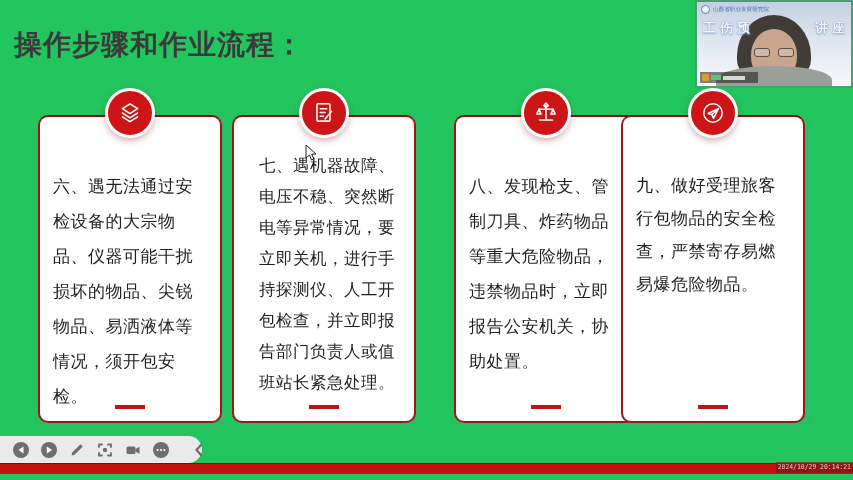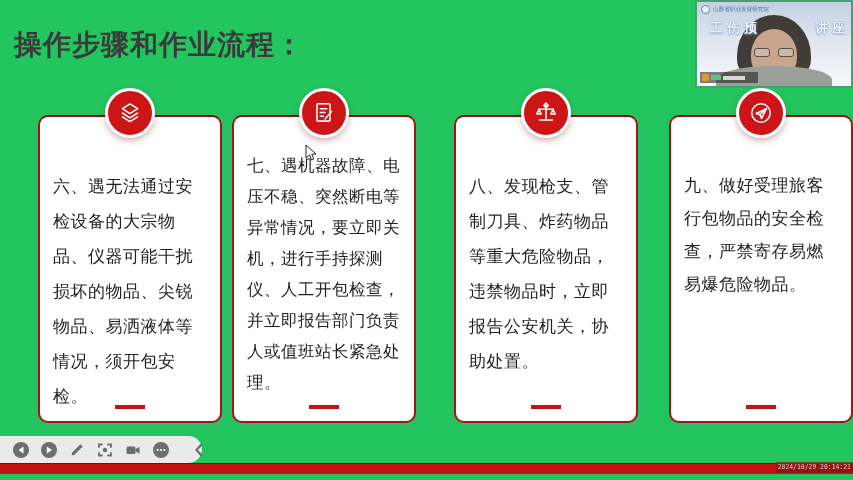--- a/index.html
+++ b/index.html
@@ -8,21 +8,21 @@
            font-family:"Liberation Sans", sans-serif; }
 
   
   .slide-title { position:absolute; left:14px; top:26px; font-size:28px; font-weight:900;
                  color:#3a3a3a; letter-spacing:1px; font-family:"Liberation Sans",sans-serif; }
 
   
   .card { position:absolute; top:115px; width:184px; height:308px; background:#fff;
           border:2px solid #a31414; border-top-color:#8b0f0f; border-radius:10px;
           box-shadow:2px 3px 7px rgba(110,140,185,.18); }
-  .card.c0 { left:38px; }  .card.c1 { left:232px; }  .card.c2 { left:427px;margin-left:27px; }  .card.c3 { left:621px;margin-left:48px; }
+  .card.c0 { left:38px; }  .card.c1 { left:232px;padding-left:12px; }  .card.c2 { left:427px;margin-left:27px; }  .card.c3 { left:621px; }
   .card-icon { position:absolute; left:50%; top:-29px; transform:translateX(-50%);
                width:50px; height:50px; background:#cd1517; border-radius:50%;
                border:3px solid #ffffff; box-shadow:0 3px 6px rgba(130,40,40,.35);
                display:flex; align-items:center; justify-content:center; }
   .card-icon svg { width:26px; height:26px; stroke:#fff; fill:none; stroke-width:1.4;
                    stroke-linecap:round; stroke-linejoin:round; }
   .card-text { padding:52px 12px 0 13px; font-size:17px; line-height:35px; color:#1f1f1f;
                letter-spacing:.5px; font-family:"Liberation Serif","DejaVu Serif",serif; }
   .card.c1 .card-text { padding-top:33px; font-size:16.5px; line-height:31px; }
   .card.c3 .card-text { line-height:33px; }
@@ -32,21 +32,21 @@
   
   .webcam { position:absolute; left:695px; top:0; width:158px; height:88px;
             border:2px solid #4a9f6e; background:linear-gradient(#c3cfe3 0%, #dfe6f0 45%, #f7f8fa 100%);
             overflow:hidden; }
   .webcam-header { position:absolute; left:4px; top:2px; display:flex; align-items:center; gap:3px; }
   .webcam-logo { width:9px; height:9px; border-radius:50%; background:#f2f6fb; border:1px solid #5a7fb0; }
   .webcam-header-text { font-size:8px; transform:scale(.7); transform-origin:left center;
                         color:#4a72a6; white-space:nowrap; filter:blur(.4px); }
   .banner-left, .banner-right { position:absolute; top:17px; font-size:13px; font-weight:bold;
             color:#eef3fb; letter-spacing:4px; text-shadow:0 0 1px #6688bb, 0 1px 2px #8aa6cc; }
-  .banner-left { left:6px;margin-left:7px; }  .banner-right { right:2px;padding-left:44px; }
+  .banner-left { left:6px; }  .banner-right { right:2px;padding-left:44px; }
   .person { position:absolute; left:0; top:0; width:100%; height:100%; }
   .person-hair { position:absolute; left:50%; transform:translateX(-50%); top:13px; width:74px;
                  height:66px; background:#413c38; border-radius:38px 38px 26px 26px / 42px 42px 22px 22px; }
   .person-face { position:absolute; left:50%; transform:translateX(-50%); top:27px; width:46px;
                  height:52px; background:#c9a58e; border-radius:50% 50% 46% 46%; }
   .person-glasses { position:absolute; left:50%; transform:translateX(-50%); top:46px; width:40px;
                     height:10px; display:flex; justify-content:space-between; }
   .person-glasses span { width:16px; height:9px; border:1px solid #55504a; border-radius:3px;
                          background:rgba(240,240,245,.25); }
   .person-shoulders { position:absolute; left:50%; transform:translateX(-50%); bottom:-8px;

